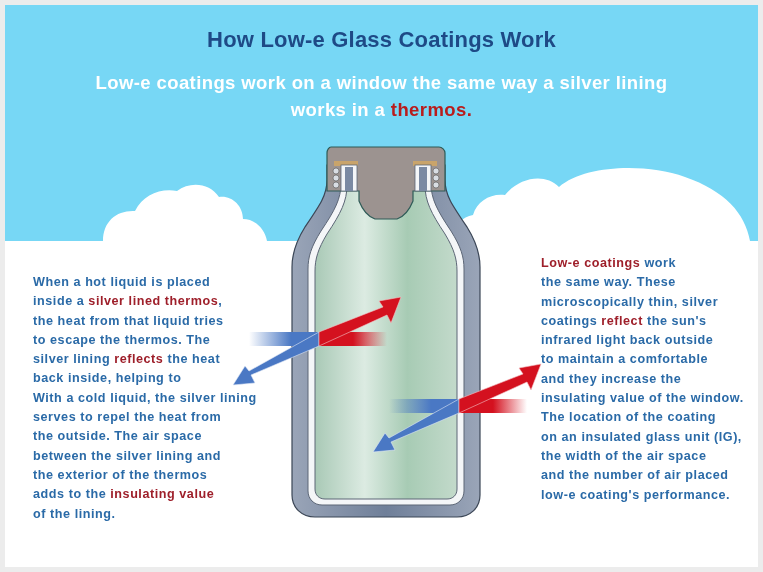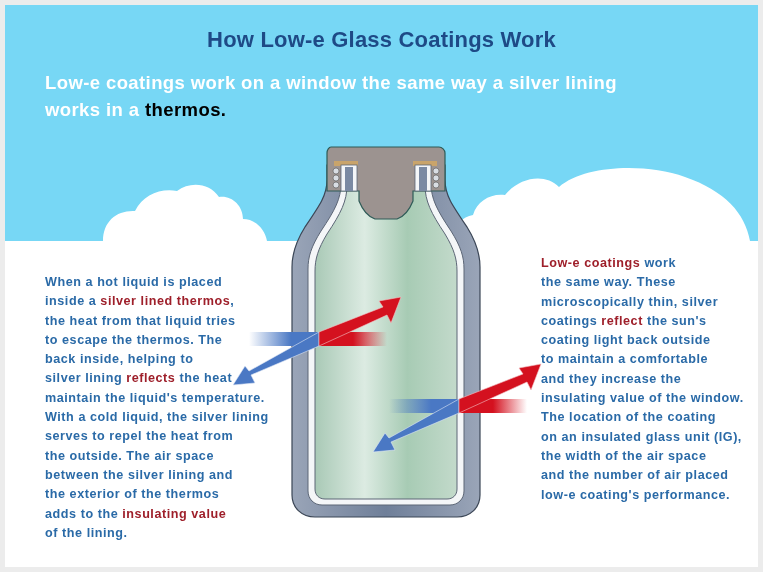--- a/index.html
+++ b/index.html
@@ -12,33 +12,33 @@
     .sky {
       position: absolute; left: 0; top: 0; width: 753px; height: 236px;
       background: #77d7f5;
     }
     .title {
       position: absolute; left: 0; top: 22px; width: 753px; text-align: center;
       color: #1e4a86; font-weight: bold; font-size: 22px; letter-spacing: 0.2px;
       font-family: "Liberation Sans", sans-serif;
     }
     .subtitle {
-      position: absolute; left: 40px; top: 64px; width: 673px; text-align: left;
+      position: absolute; left: 40px; top: 64px; width: 673px; text-align: center;
       color: #ffffff; font-size: 18.5px; line-height: 27px; letter-spacing: 0.4px;
       font-family: "Liberation Sans", sans-serif; font-weight: bold;
     }
-    .subtitle .hl { color: #000000; font-weight: bold; }
+    .subtitle .hl { color: #b91c1c; font-weight: bold; }
     .clouds { position: absolute; left: 0; top: 0; width: 753px; height: 562px; }
     .para {
       position: absolute; color: #2a6aa7; font-size: 12.6px; line-height: 19.3px;
       letter-spacing: 0.55px; font-family: "Liberation Sans", sans-serif; font-weight: bold;
     }
     .para .line { display: block; white-space: nowrap; }
     .para .em { color: #9e1f2a; font-weight: bold; }
-    .left-para { left: 28px; top: 268px; margin-left: 12px; }
+    .left-para { left: 28px; top: 268px; }
     .right-para { left: 536px; top: 249px; }
     .illus { position: absolute; left: 0; top: 0; width: 753px; height: 562px; pointer-events: none; }
   </style>
 </head>
 <body>
 
 <div class="frame">
   <div class="sky"></div>
 
   <svg class="clouds" viewBox="0 0 753 562" width="753" height="562">
@@ -122,38 +122,37 @@
       <polygon points="454,394 454,408 386,437 390,445 368,447 380,428 384,433" fill="#4a78c4" stroke="#dfe8f5" stroke-width="0.6"></polygon>
       <polygon points="454,394 454,408 522,377 526,385 536,359 514,363 518,369" fill="#d4111f" stroke="#f4c4c8" stroke-width="0.6"></polygon>
     </g>
   </svg>
 
   <div class="para left-para">
     <span class="line">When a hot liquid is placed</span>
     <span class="line"><span>inside a </span><span class="em">silver lined thermos</span><span>,</span></span>
     <span class="line">the heat from that liquid tries</span>
     <span class="line">to escape the thermos. The</span>
+    <span class="line"><span>silver lining </span><span class="em">reflects</span><span> the heat</span></span>
     <span class="line">back inside, helping to</span>
-    <span class="line"><span>silver lining </span><span class="em">reflects</span><span> the heat</span></span>
-    <span class="line">maintain the liquid's temperature.</span>
     <span class="line">With a cold liquid, the silver lining</span>
     <span class="line">serves to repel the heat from</span>
     <span class="line">the outside. The air space</span>
     <span class="line">between the silver lining and</span>
     <span class="line">the exterior of the thermos</span>
     <span class="line"><span>adds to the </span><span class="em">insulating value</span><span></span></span>
     <span class="line">of the lining.</span>
   </div>
 
   <div class="para right-para">
     <span class="line"><span></span><span class="em">Low-e coatings</span><span> work</span></span>
     <span class="line">the same way. These</span>
     <span class="line">microscopically thin, silver</span>
     <span class="line"><span>coatings </span><span class="em">reflect</span><span> the sun's</span></span>
-    <span class="line">coating light back outside</span>
+    <span class="line">infrared light back outside</span>
     <span class="line">to maintain a comfortable</span>
     <span class="line">and they increase the</span>
     <span class="line">insulating value of the window.</span>
     <span class="line">The location of the coating</span>
     <span class="line">on an insulated glass unit (IG),</span>
     <span class="line">the width of the air space</span>
     <span class="line">and the number of air placed</span>
     <span class="line">low-e coating's performance.</span>
   </div>
 </div>

